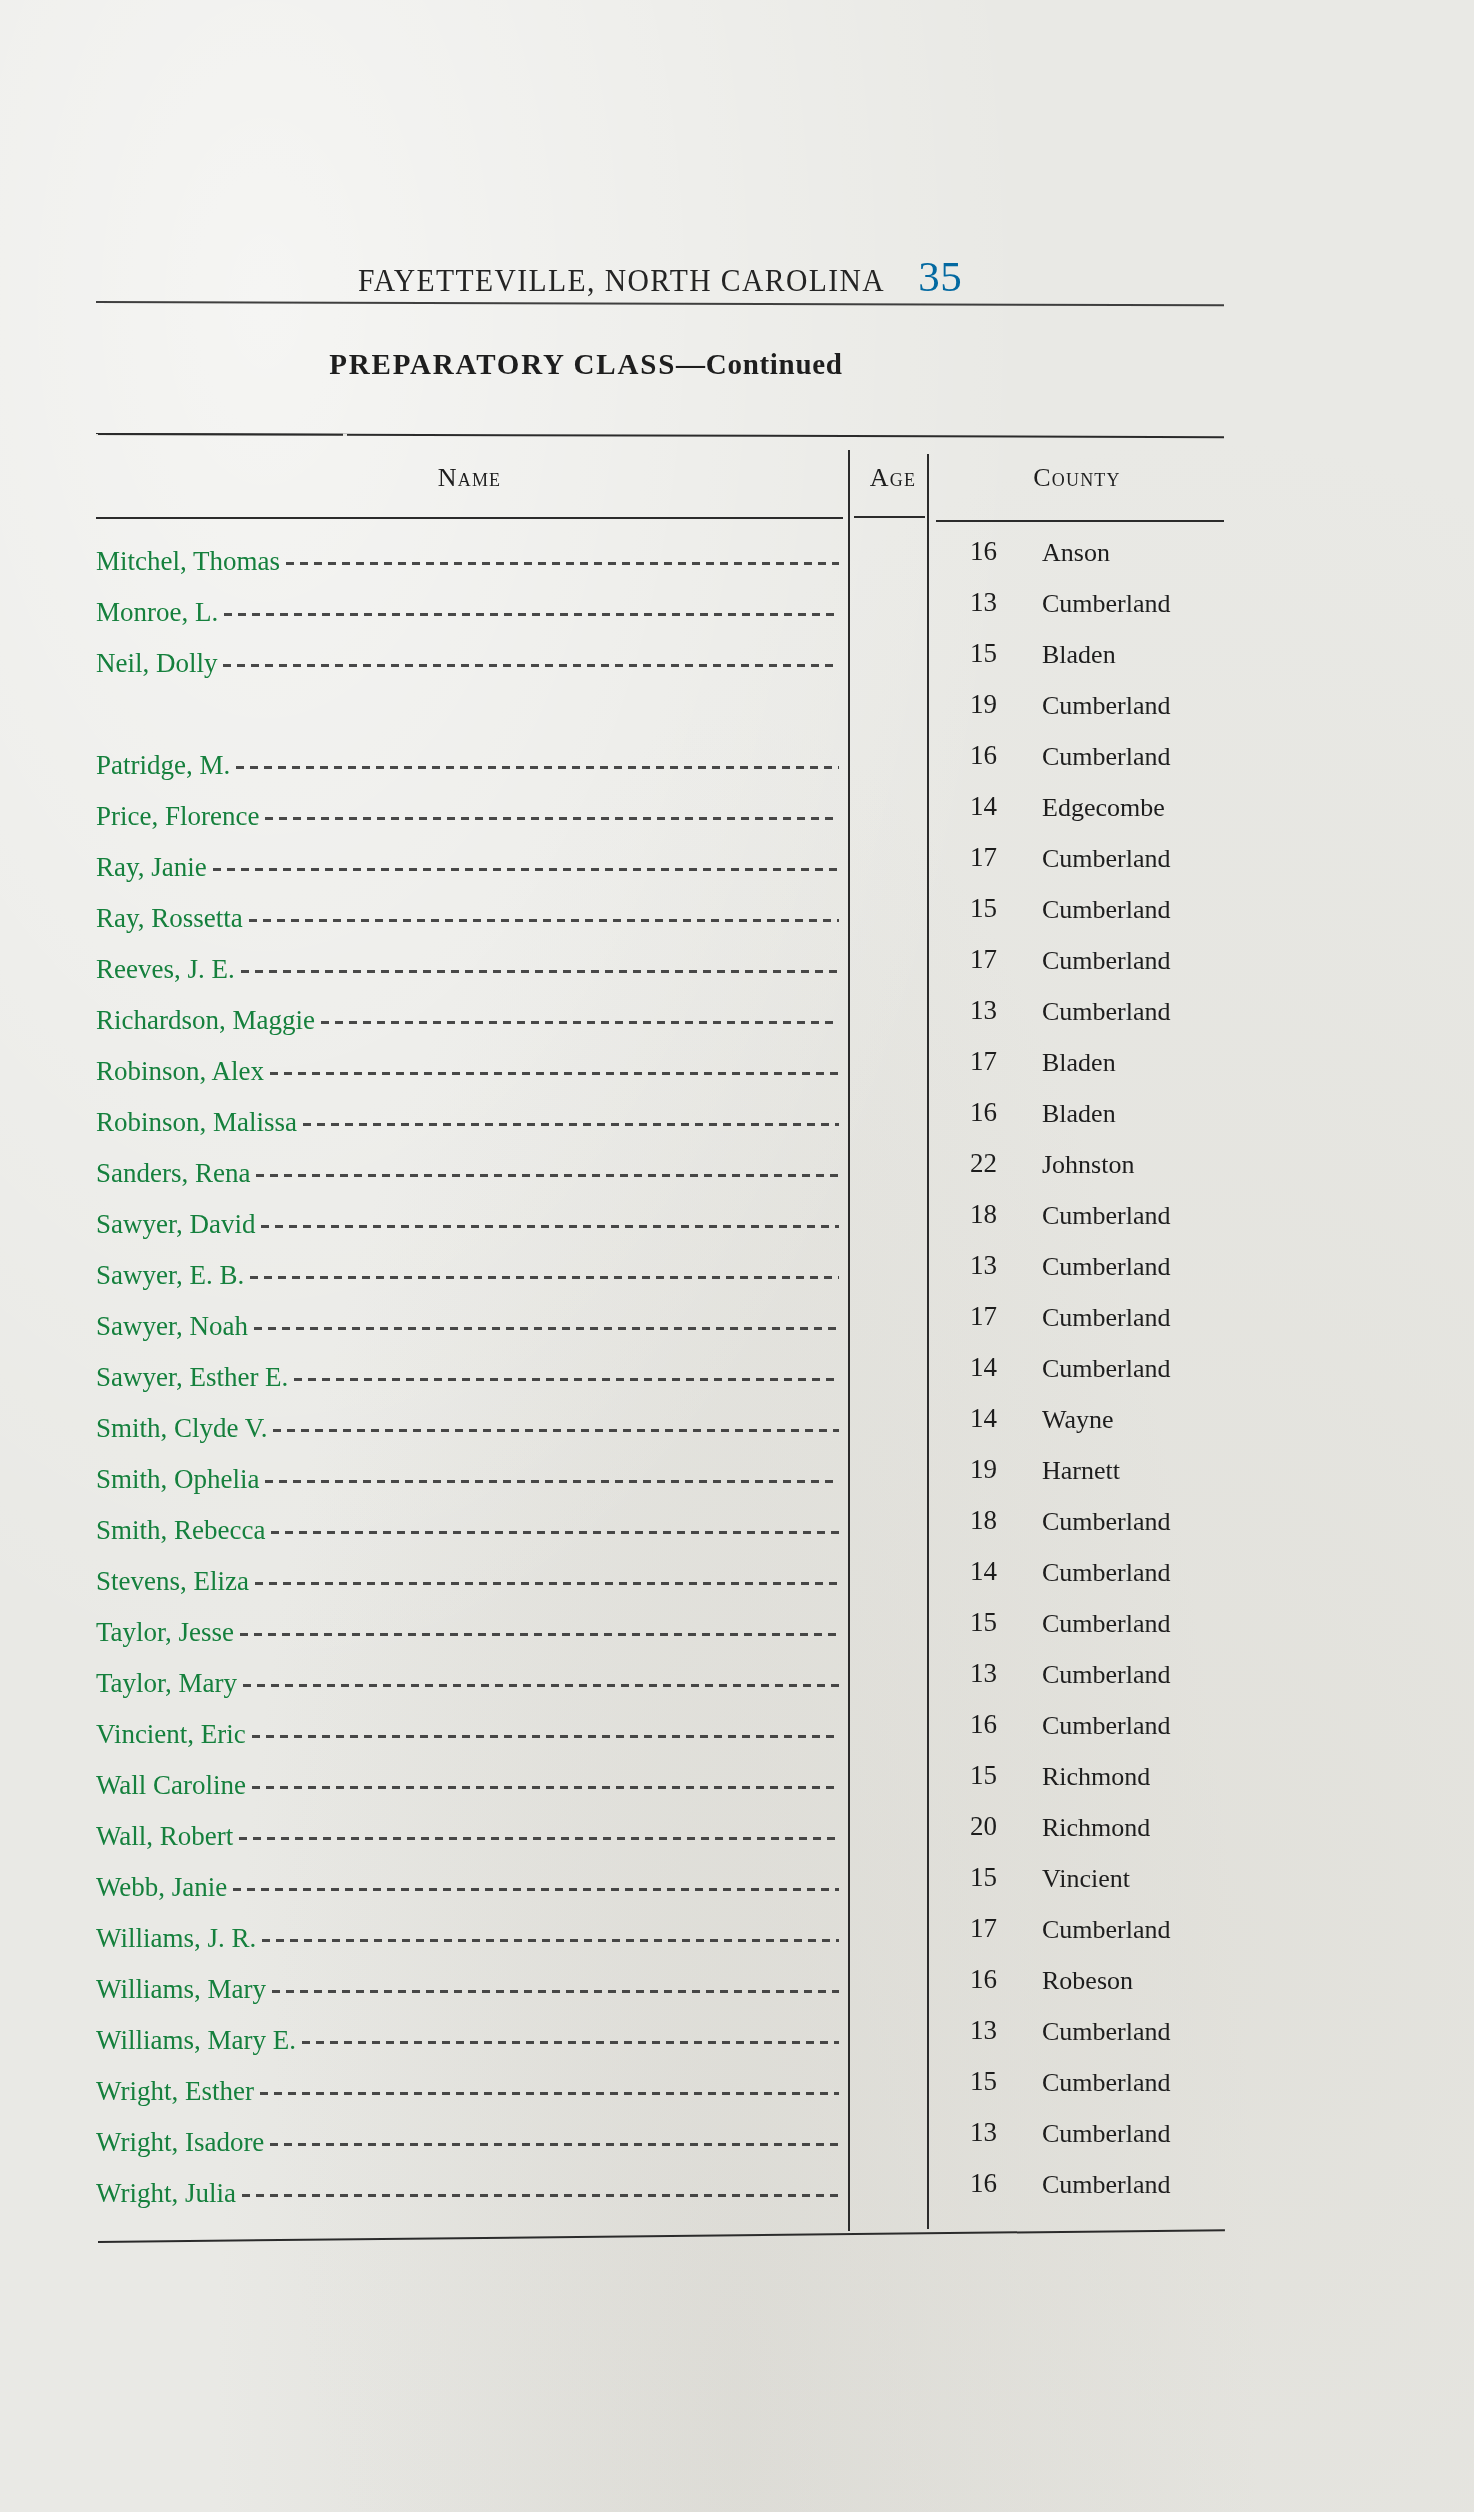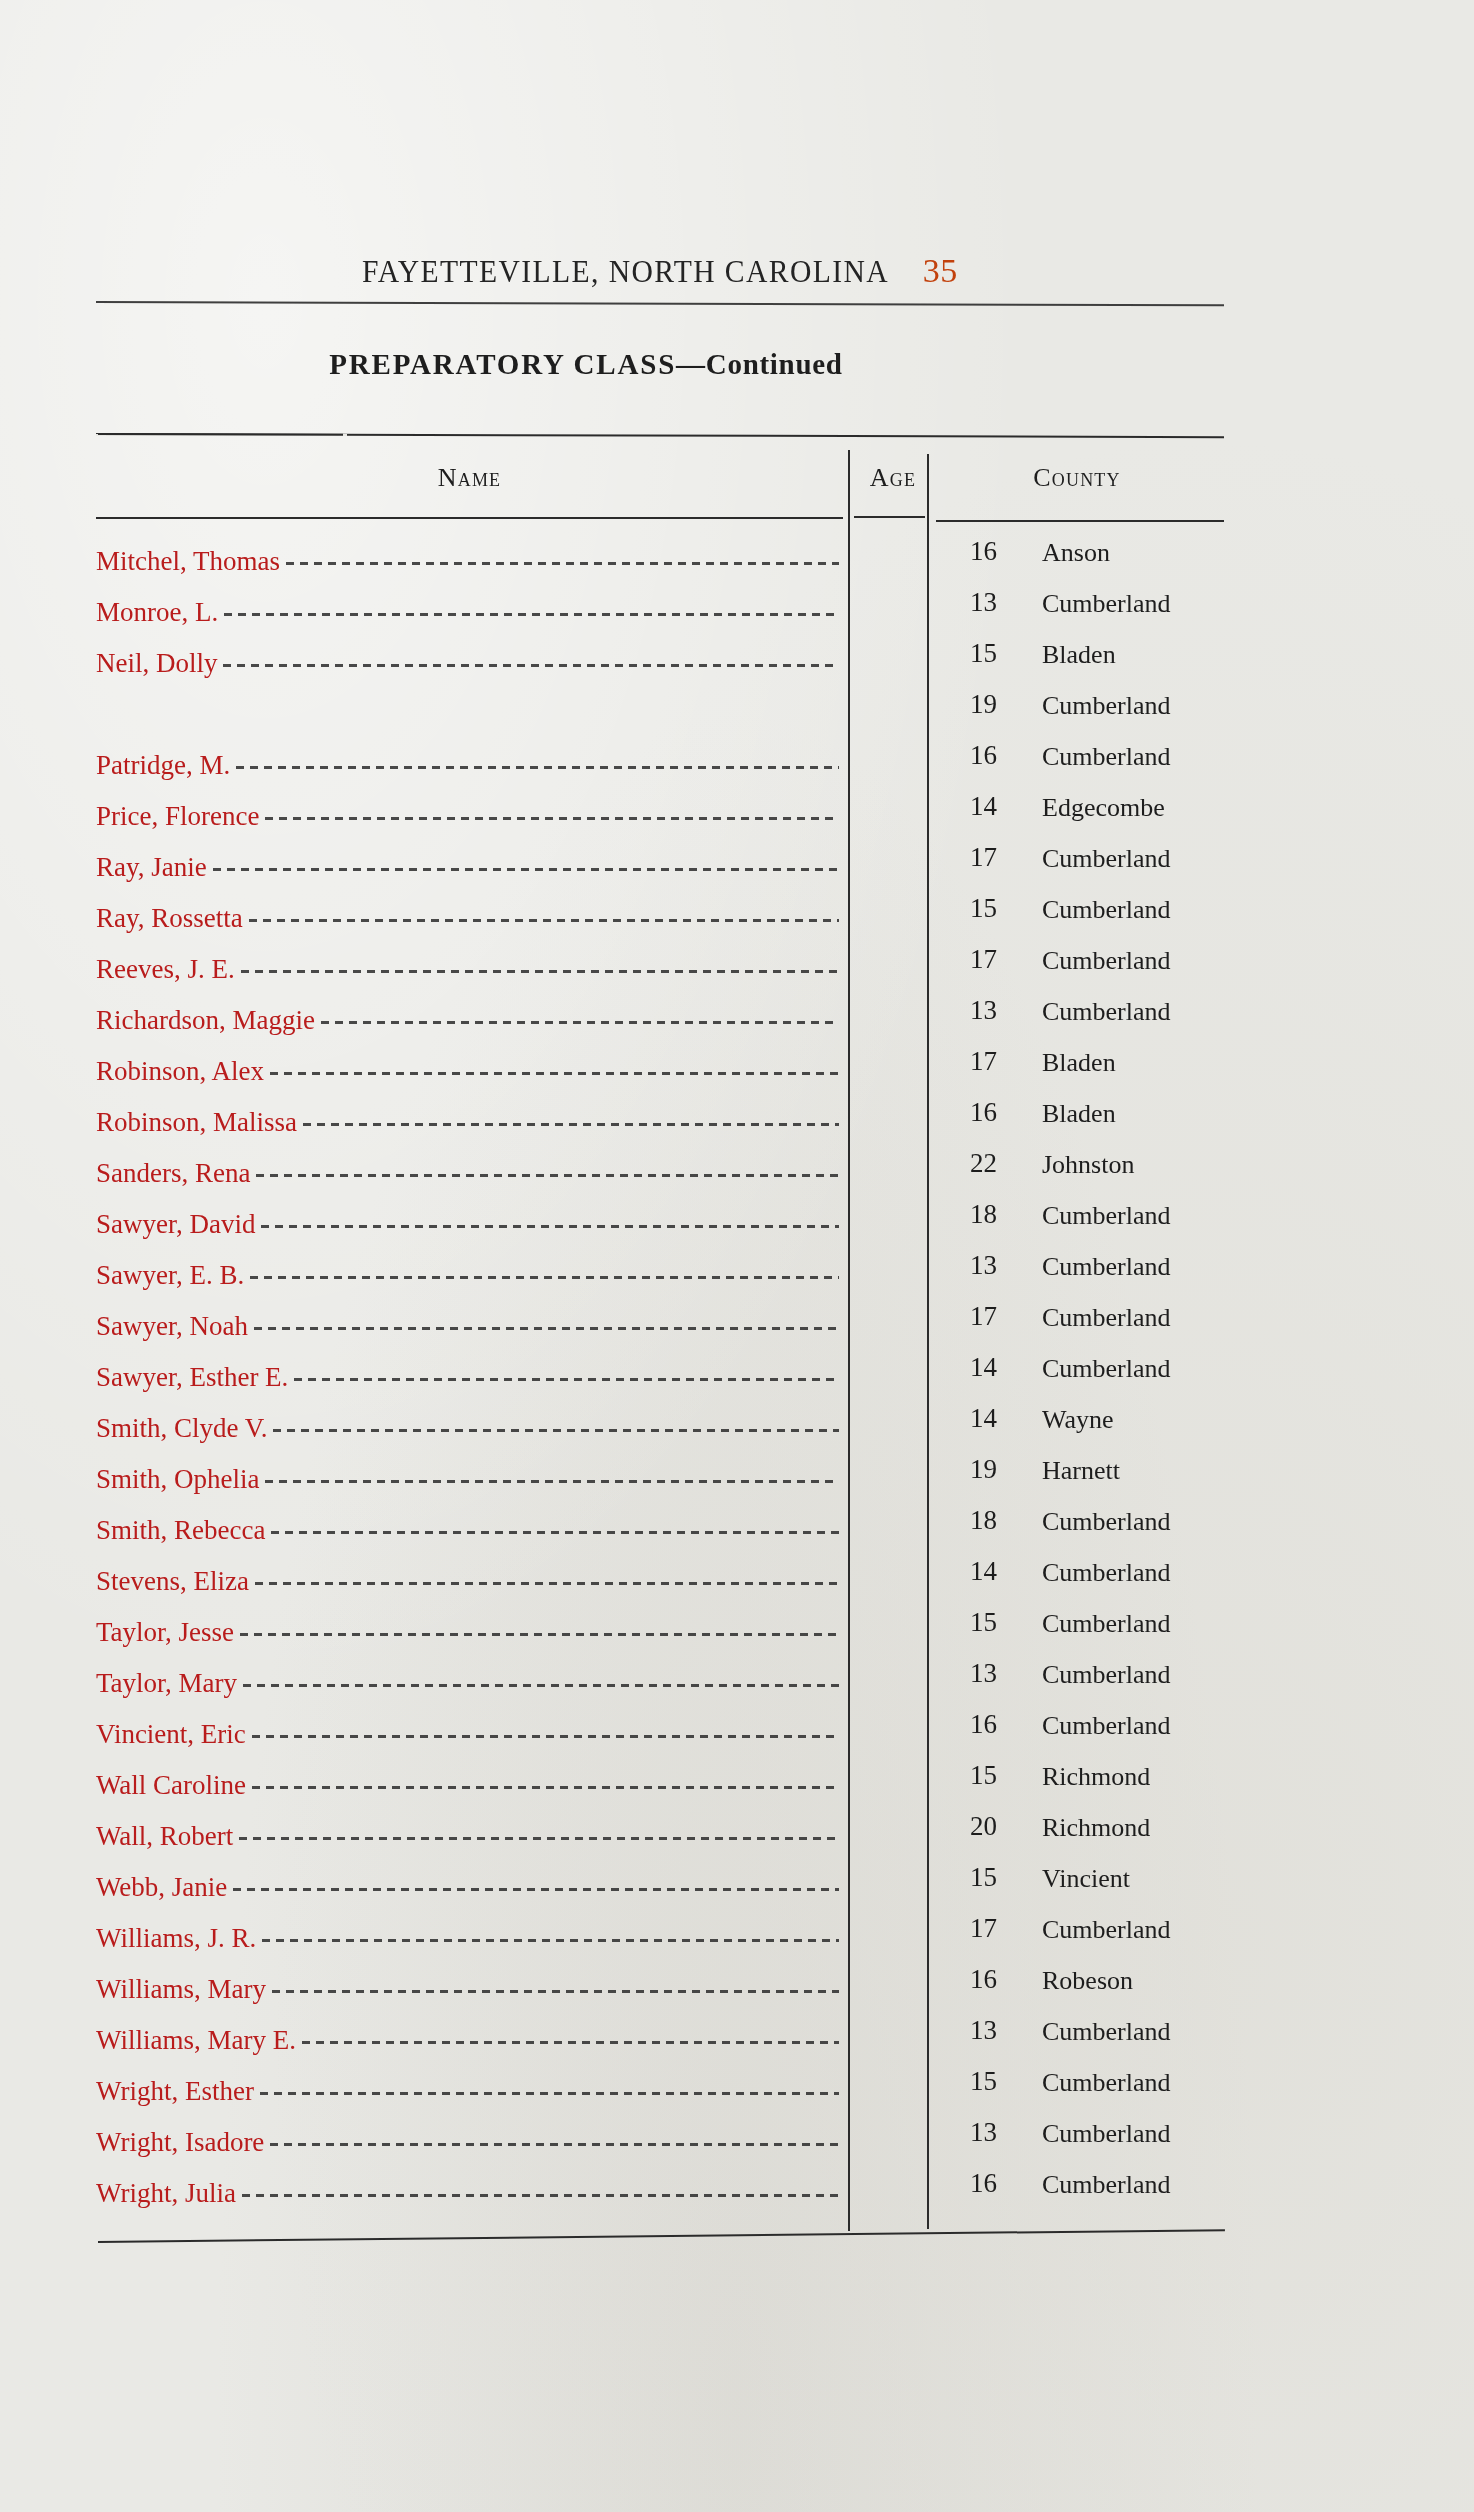--- a/index.html
+++ b/index.html
@@ -48,22 +48,22 @@
     font-size: 31.5px;
     letter-spacing: 1.5px;
     font-variant: small-caps;
     text-transform: uppercase;
     white-space: nowrap;
     transform: scaleX(0.94);
     transform-origin: left bottom;
     color: #242424;
   }
   .rh-page {
-    font-size: 34px;
-    color: #c2410c;
+    font-size: 43px;
+    color: #0369a1;
     letter-spacing: 0.6px;
   }
 
   .rule {
     position: absolute;
     background: #2b2b2b;
   }
   .rule-head {
     left: 96px;
     top: 301px;
@@ -211,21 +211,21 @@
     height: 51px;
   }
   .cell-name {
     position: absolute;
     left: 0;
     top: 0;
     width: 743px;
     display: flex;
     align-items: baseline;
     font-size: 27px;
-    color: #b91c1c;
+    color: #15803d;
     white-space: nowrap;
     justify-content: space-between;
   }
   .name-text {
     flex: 0 0 auto;
     padding-right: 5.8px;
   }
   .leader {
     flex: 1 1 auto;
     position: relative;

